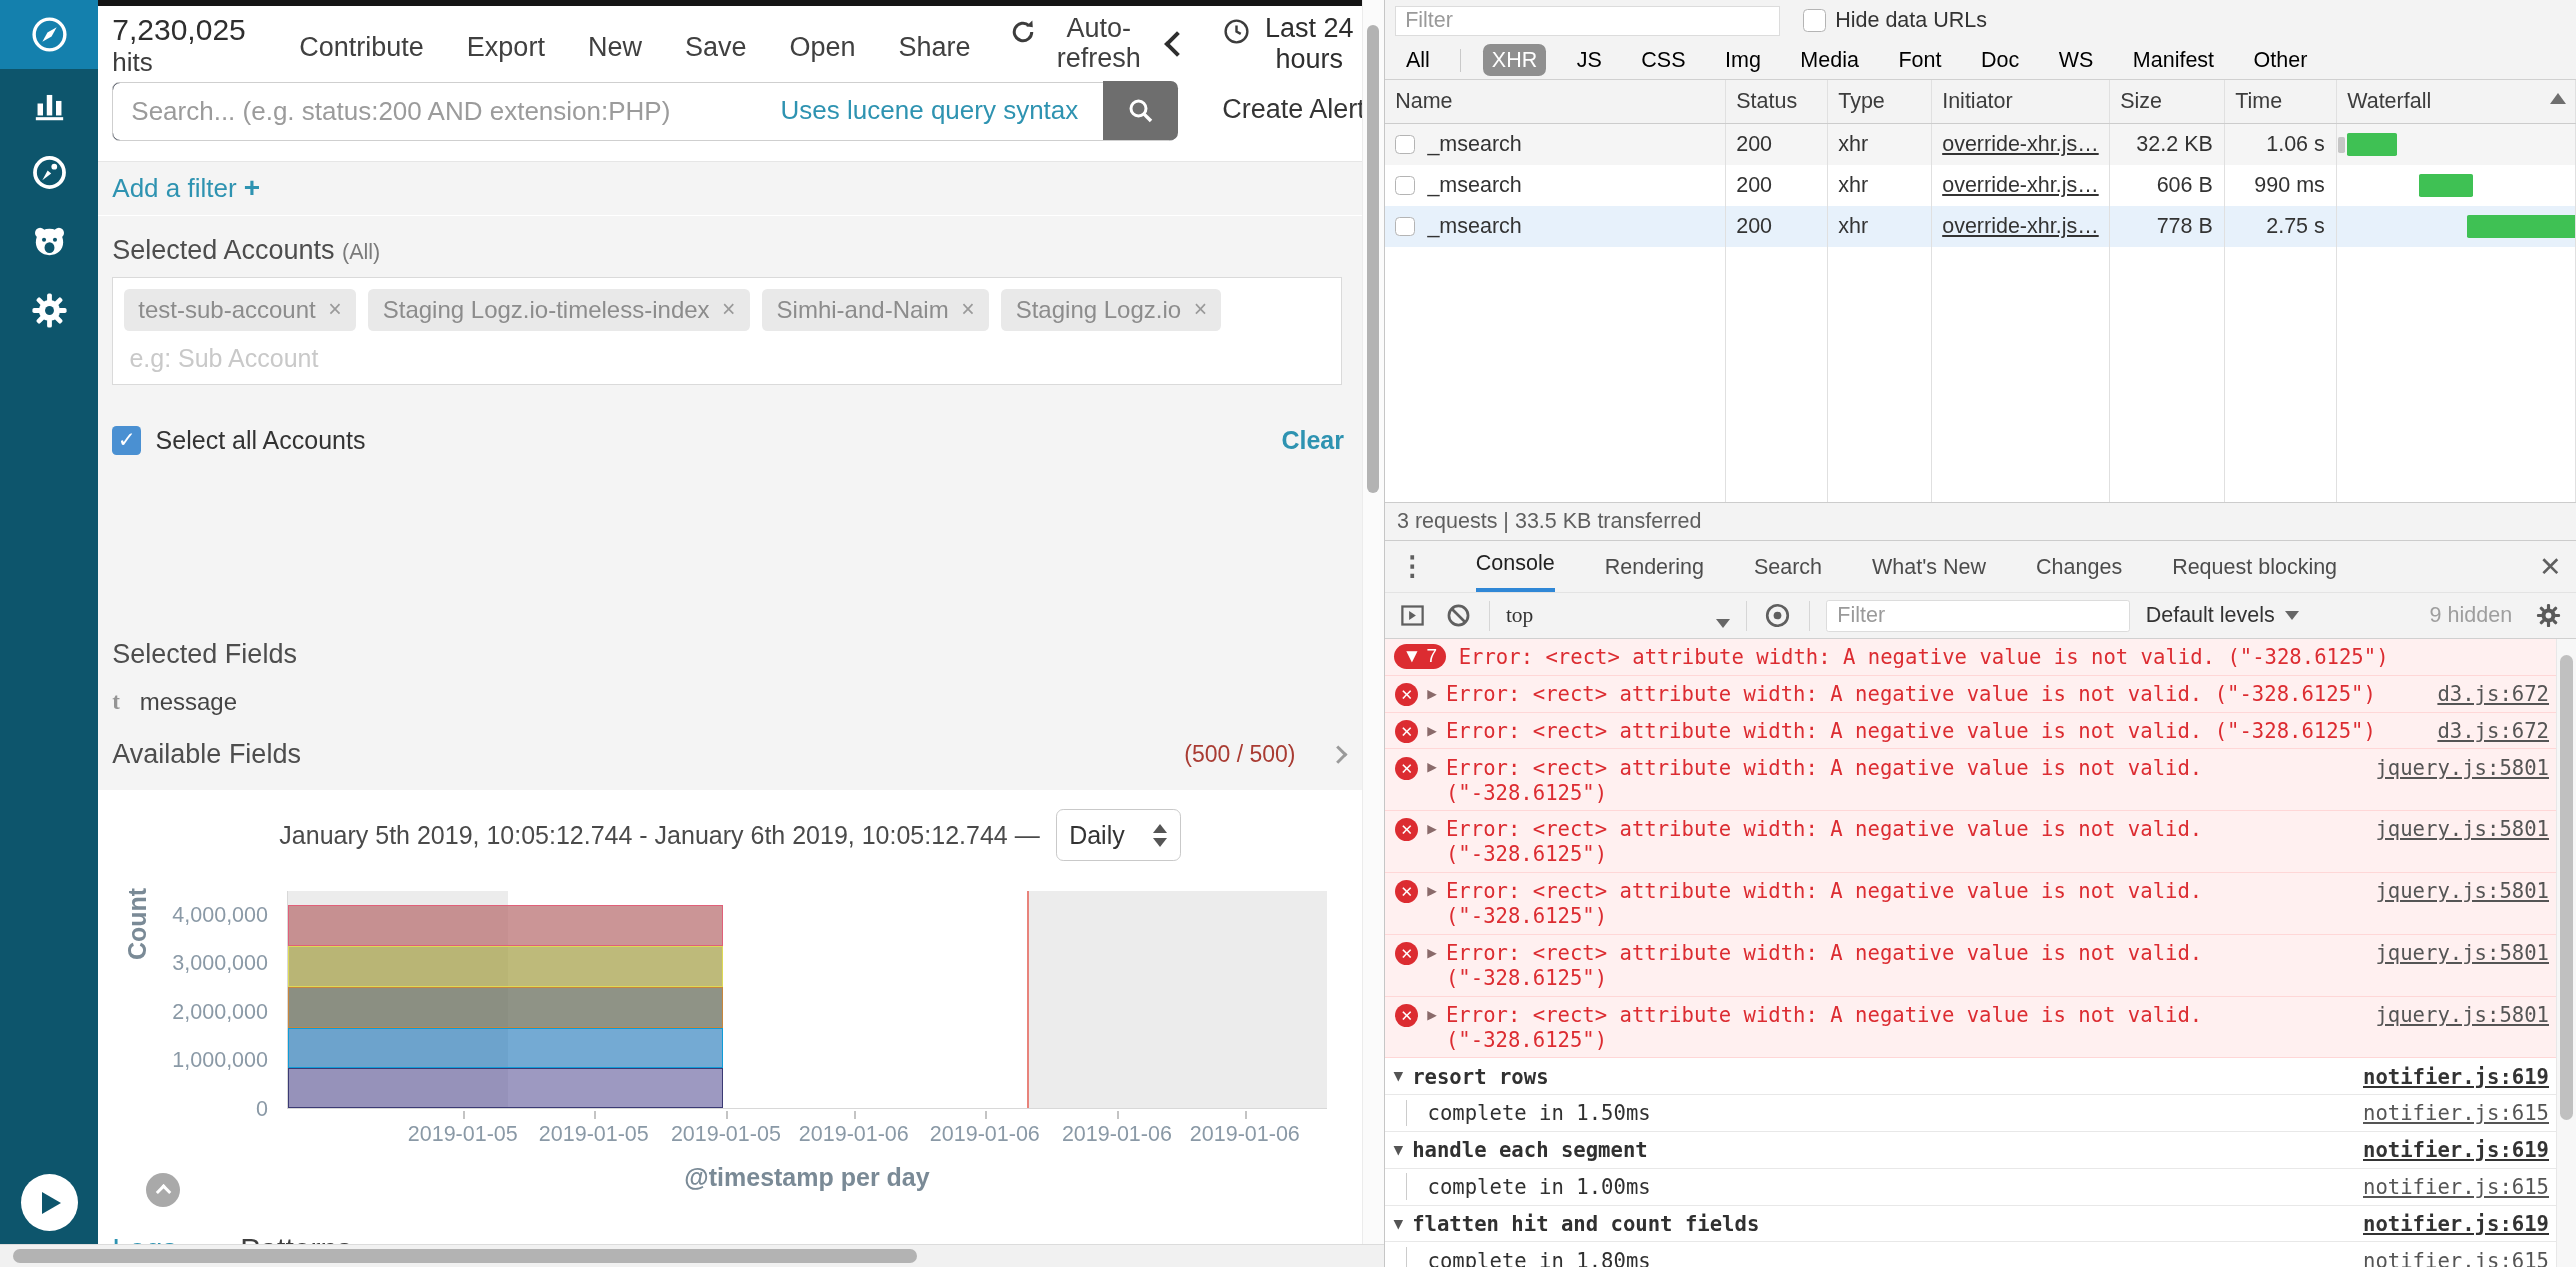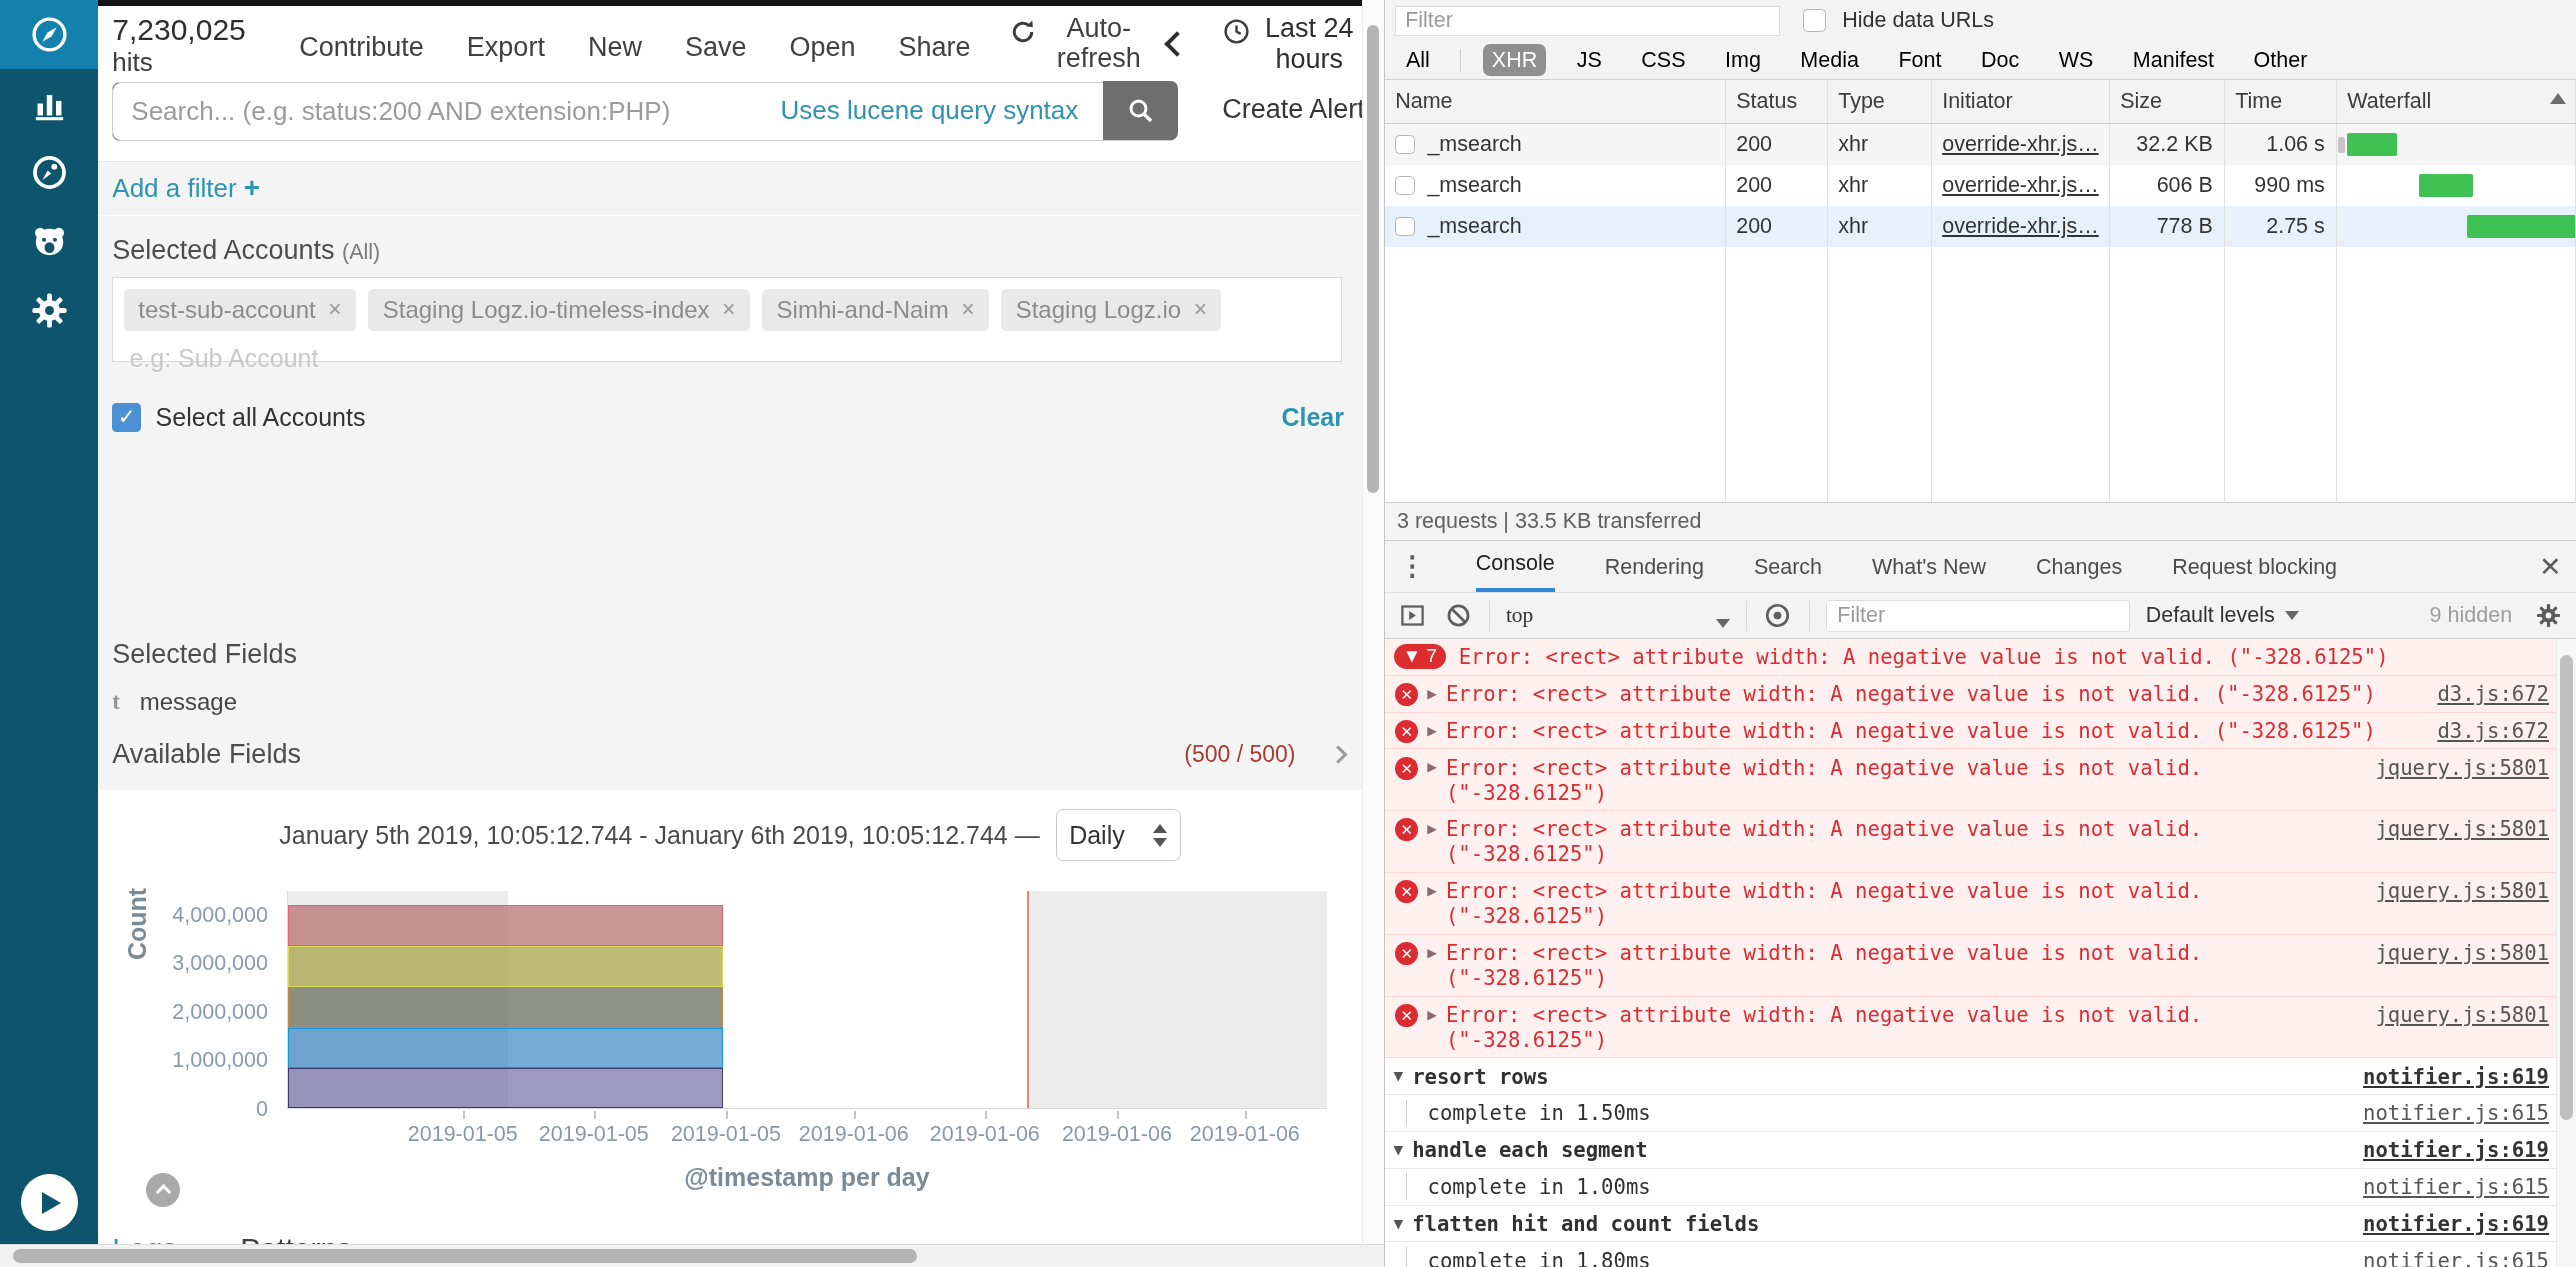--- a/index.html
+++ b/index.html
@@ -46,21 +46,21 @@
   .create-alert { position:absolute; left:1110px; top:12.5px; font-size:27px; color:#353535; cursor:pointer; white-space:nowrap; }
 
   .filterbar { margin-top:19.7px; height:55px; background:#f4f4f4; border-top:1.8px solid #e6e6e6; border-bottom:1.8px solid #fff;
     display:flex; align-items:center; padding-left:14.3px; }
   .addfilter { font-size:26px; color:#2e93b1; cursor:pointer; }
   .addfilter b { font-weight:bold; font-size:28px; }
 
   .accounts { background:#f4f4f4; padding:19.7px 18px 0 14.3px; height:416px; }
   .sec-title { font-size:27px; color:#4d4d4d; }
   .sec-title .suffix { font-size:21.5px; color:#7a7a7a; }
-  .chipbox { margin-top:10.7px; width:1230px; height:85px; background:#fff; border:1.8px solid #dadada; padding:10.7px; }
+  .chipbox { margin-top:10.7px; width:1230px; height:108px; background:#fff; border:1.8px solid #dadada; padding:10.7px; }
   .chips { display:flex; gap:12.5px; }
   .chip { background:#e9e9e9; border-radius:5.4px; padding:7.2px 14.3px; font-size:24px; color:#8c8c8c; display:flex; align-items:center; white-space:nowrap; }
   .chip .x { margin-left:12.5px; color:#9a9a9a; cursor:pointer; font-size:23px; }
   .chip-ph { margin-top:12.5px; font-size:25px; color:#c9c9c9; padding-left:5.4px; }
   .selrow { margin-top:41px; display:flex; align-items:center; }
   .cbx { width:29px; height:29px; background:#4a90d2; border-radius:4.5px; color:#fff; font-size:21.5px; line-height:29px;
     text-align:center; margin-right:14.3px; cursor:pointer; }
   .selrow .lab { font-size:25px; font-weight:normal; color:#333; }
   .clear { margin-left:auto; font-size:25px; font-weight:bold; color:#2e93b1; cursor:pointer; }
   .fields { background:#f4f4f4; padding:7.2px 18px 0 14.3px; height:158px; }
@@ -110,21 +110,21 @@
   
   .vscroll { width:21.5px; flex:0 0 21.5px; background:#fbfbfb; border-left:1.8px solid #ececec; position:relative; }
   .vthumb { position:absolute; left:3.6px; top:25px; width:12.5px; height:468px; background:#b3b3b3; border-radius:6.3px; cursor:grab; }
 
   
   .devtools { flex:1; border-left:1.8px solid #c6c6c6; display:flex; flex-direction:column; background:#fff;
     font-family:"Liberation Sans",sans-serif; position:relative; overflow:hidden; }
   .nt-filterbar { height:41px; background:#f3f3f3; display:flex; align-items:center; padding-left:10.7px; gap:23px; }
   .nt-filter { width:385px; height:30px; border:0.9px solid #dcdcdc; background:#fff; font-size:21.5px; color:#333; padding:0 9px; outline:0; }
   .nt-filter::placeholder { color:#9a9a9a; }
-  .hide-urls { display:flex; align-items:center; gap:16px; }
+  .hide-urls { display:flex; align-items:center; gap:9px; }
   .cb-empty { width:23px; height:23px; border:1.8px solid #b4b4b4; border-radius:4.5px; background:#fff; cursor:pointer; }
   .hide-urls .lab { font-size:21.5px; color:#333; }
   .nt-types { height:39px; background:#f3f3f3; display:flex; align-items:center; padding-left:12.5px; gap:21.5px; border-bottom:0.9px solid #d0d0d0; }
   .ttab { font-size:21.5px; color:#000000; cursor:pointer; padding:3.6px 9px; border-radius:7.2px; white-space:nowrap; }
   .ttab.sel { background:#8f8f8f; color:#fff; }
   .tdiv { width:0.9px; height:23px; background:#c9c9c9; }
 
   .nt-grid { display:grid; grid-template-columns:341px 102px 104px 178px 115px 112px 1fr; }
   .nt-grid > div { border-right:0.9px solid #e0e0e0; }
   .nt-head { background:#f3f3f3; border-bottom:0.9px solid #cccccc; }

